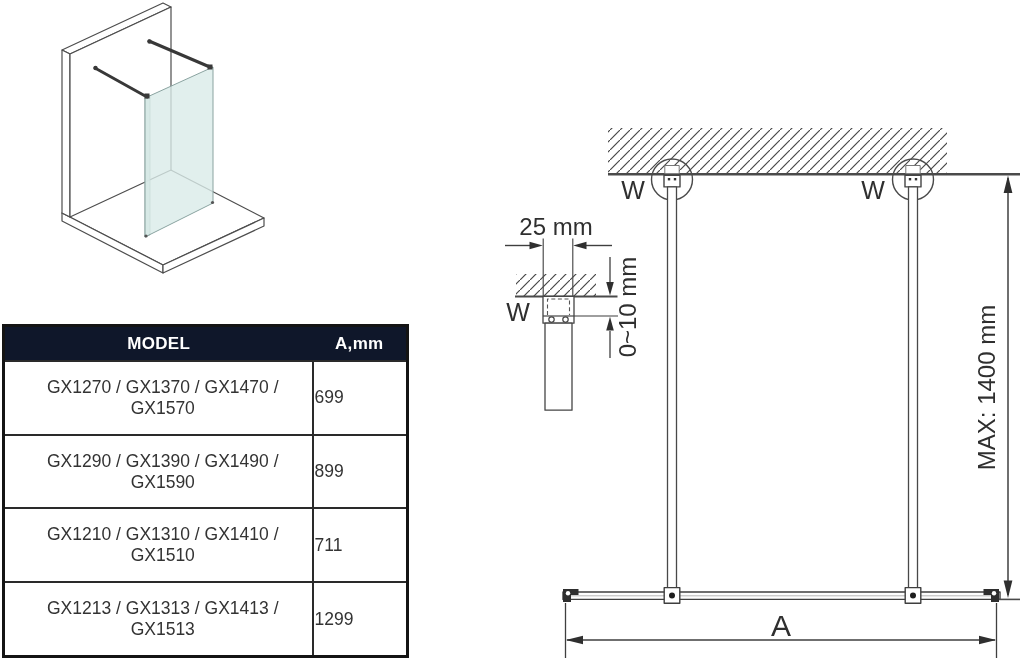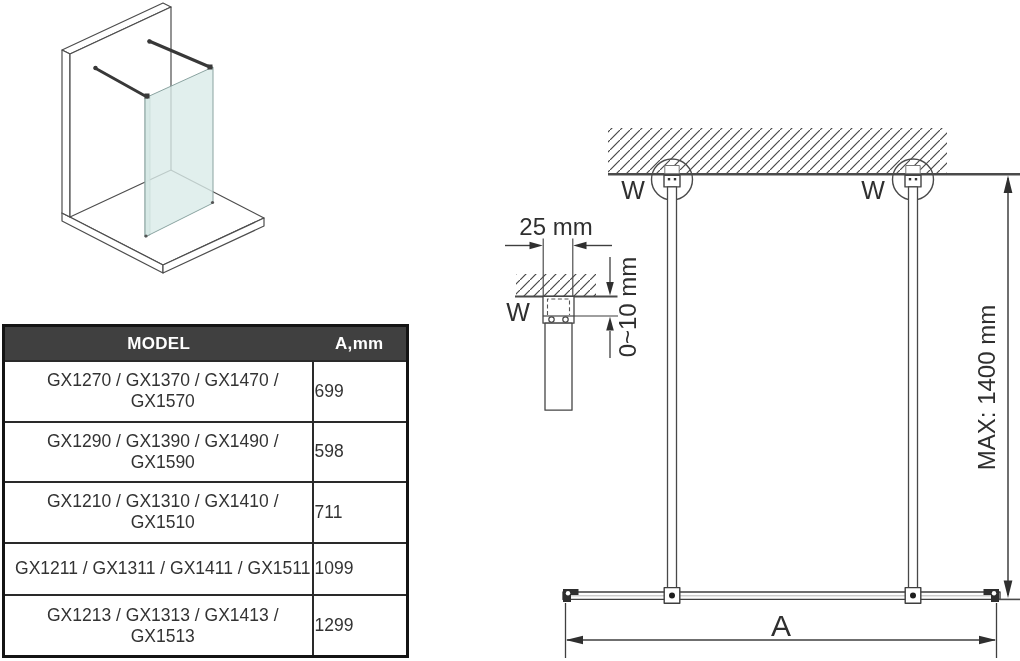--- a/index.html
+++ b/index.html
@@ -11,21 +11,21 @@
   .art text{fill:#2f2f2f;}
   .dim-label{font-size:24px;}
   .w-label{font-size:25px;}
   .a-label{font-size:30px;}
   .spec-table{
     position:absolute;left:2px;top:324px;width:407px;height:334px;
     border-collapse:collapse;table-layout:fixed;
     border:3px solid #141414;color:#333333;
   }
   .spec-table th{
-    background:#404040;color:#ffffff;font-size:17px;font-weight:600;
+    background:#0f172a;color:#ffffff;font-size:17px;font-weight:600;
     height:31px;border:0;letter-spacing:.3px;
   }
   .spec-table td{
     border:2px solid #2a2a2a;font-size:17.5px;height:36px;background:#ffffff;
   }
   .spec-table td.model{padding-left:10px;text-align:center;}
   .spec-table td.val{text-align:left;}
   .spec-table col.c-model{width:309px;}
   .spec-table col.c-val{width:95px;}
 </style>
@@ -162,29 +162,25 @@
         <th>A,mm</th>
       </tr>
     </thead>
     <tbody>
       <tr>
         <td class="model">GX1270 / GX1370 / GX1470 / GX1570</td>
         <td class="val">699</td>
       </tr>
       <tr>
         <td class="model">GX1290 / GX1390 / GX1490 / GX1590</td>
-        <td class="val">598</td>
+        <td class="val">899</td>
       </tr>
       <tr>
         <td class="model">GX1210 / GX1310 / GX1410 / GX1510</td>
         <td class="val">711</td>
-      </tr>
-      <tr>
-        <td class="model">GX1211 / GX1311 / GX1411 / GX1511</td>
-        <td class="val">1099</td>
       </tr>
       <tr>
         <td class="model">GX1213 / GX1313 / GX1413 / GX1513</td>
         <td class="val">1299</td>
       </tr>
 
     </tbody>
   </table>
 
 </div>

